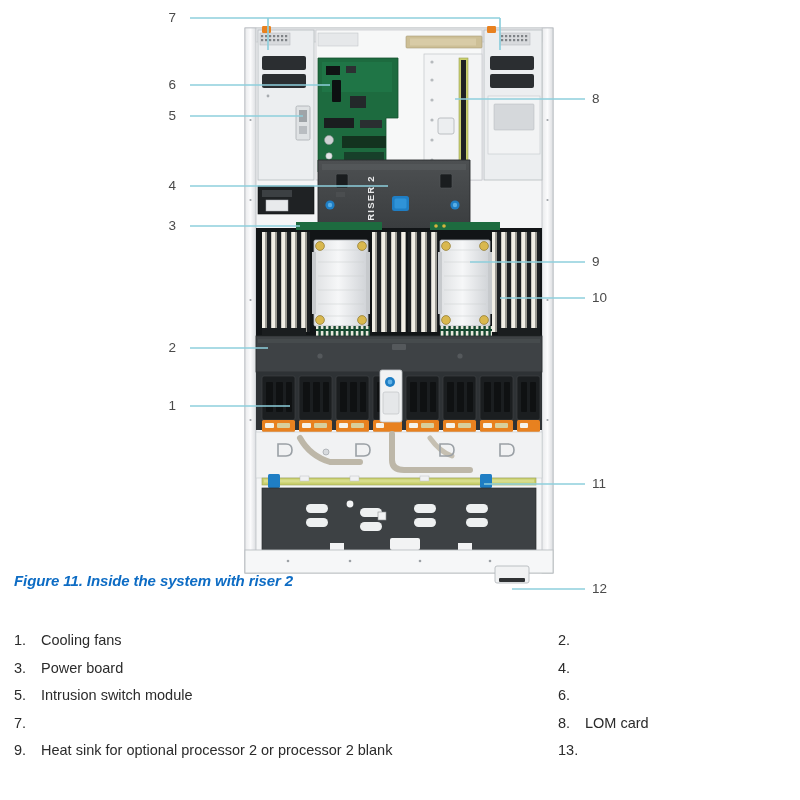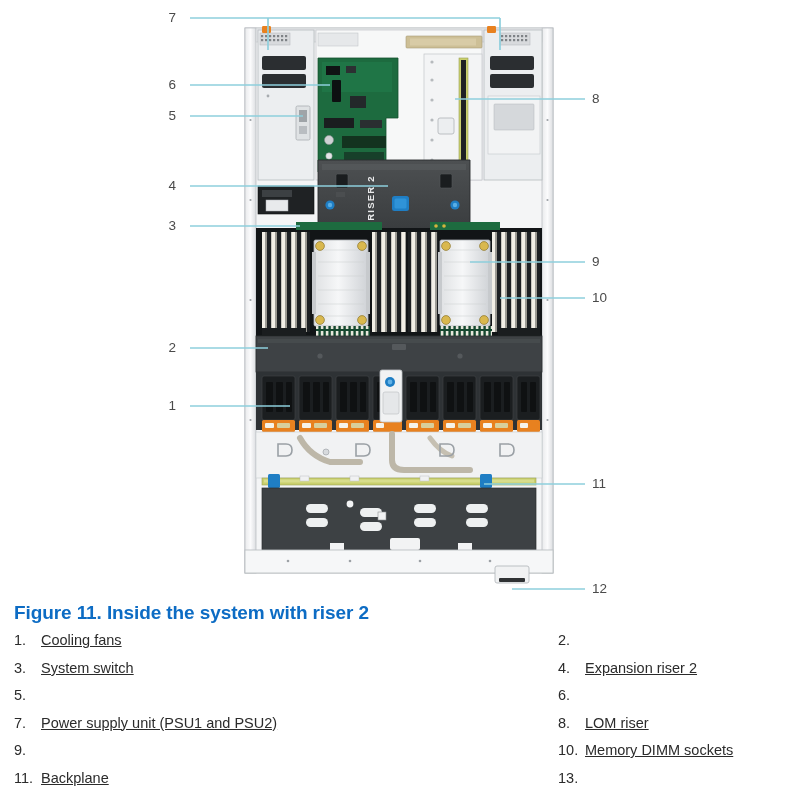--- a/index.html
+++ b/index.html
@@ -21,26 +21,27 @@
     left: 0; top: 0;
     width: 800px;
     height: 600px;
   }
   #figure svg { display: block; }
 
   
   #caption {
     position: absolute;
     left: 14px;
-    top: 602px;
-    font-size: 19px;
+    top: 572px;
+    font-size: 15px;
     font-weight: bold;
     color: #0d6cc4;
     letter-spacing: -0.1px;
     white-space: nowrap;
+    font-style: italic;
   }
 
   
   #legend {
     position: absolute;
     left: 0;
     top: 632px;
     width: 800px;
   }
   .legend-col {
@@ -56,21 +57,21 @@
     height: 27.5px;
     font-size: 14.5px;
     color: #2b2b2b;
     white-space: nowrap;
   }
   .legend-num {
     display: inline-block;
     min-width: 27px;
     flex: 0 0 auto;
   }
-  .legend-label { flex: 1 1 auto; text-decoration: underline; }
+  .legend-label { flex: 1 1 auto; }
 </style>
 </head>
 <body>
 
 <div id="figure">
 <svg width="800" height="600" viewBox="0 0 800 600" xmlns="http://www.w3.org/2000/svg">
   <defs>
     <linearGradient id="metalV" x1="0" y1="0" x2="1" y2="0">
       <stop offset="0" stop-color="#e9eaec"></stop>
       <stop offset="0.5" stop-color="#fbfbfc"></stop>
@@ -500,55 +501,47 @@
 
 <div id="legend">
 
   <div class="legend-col left">
     <div class="legend-item">
       <span class="legend-num">1.</span>
       <span class="legend-label">Cooling fans</span>
     </div>
     <div class="legend-item">
       <span class="legend-num">3.</span>
-      <span class="legend-label">System switch</span>
+      <span class="legend-label">Power board</span>
     </div>
     <div class="legend-item">
       <span class="legend-num">5.</span>
+      <span class="legend-label">Intrusion switch module</span>
     </div>
     <div class="legend-item">
       <span class="legend-num">7.</span>
-      <span class="legend-label">Power supply unit (PSU1 and PSU2)</span>
     </div>
     <div class="legend-item">
       <span class="legend-num">9.</span>
-    </div>
-    <div class="legend-item">
-      <span class="legend-num">11.</span>
-      <span class="legend-label">Backplane</span>
+      <span class="legend-label">Heat sink for optional processor 2 or processor 2 blank</span>
     </div>
   </div>
 
   <div class="legend-col right">
     <div class="legend-item">
       <span class="legend-num">2.</span>
     </div>
     <div class="legend-item">
       <span class="legend-num">4.</span>
-      <span class="legend-label">Expansion riser 2</span>
     </div>
     <div class="legend-item">
       <span class="legend-num">6.</span>
     </div>
     <div class="legend-item">
       <span class="legend-num">8.</span>
-      <span class="legend-label">LOM riser</span>
-    </div>
-    <div class="legend-item">
-      <span class="legend-num">10.</span>
-      <span class="legend-label">Memory DIMM sockets</span>
+      <span class="legend-label">LOM card</span>
     </div>
     <div class="legend-item">
       <span class="legend-num">13.</span>
     </div>
   </div>
 
 </div>
 
 </body></html>

